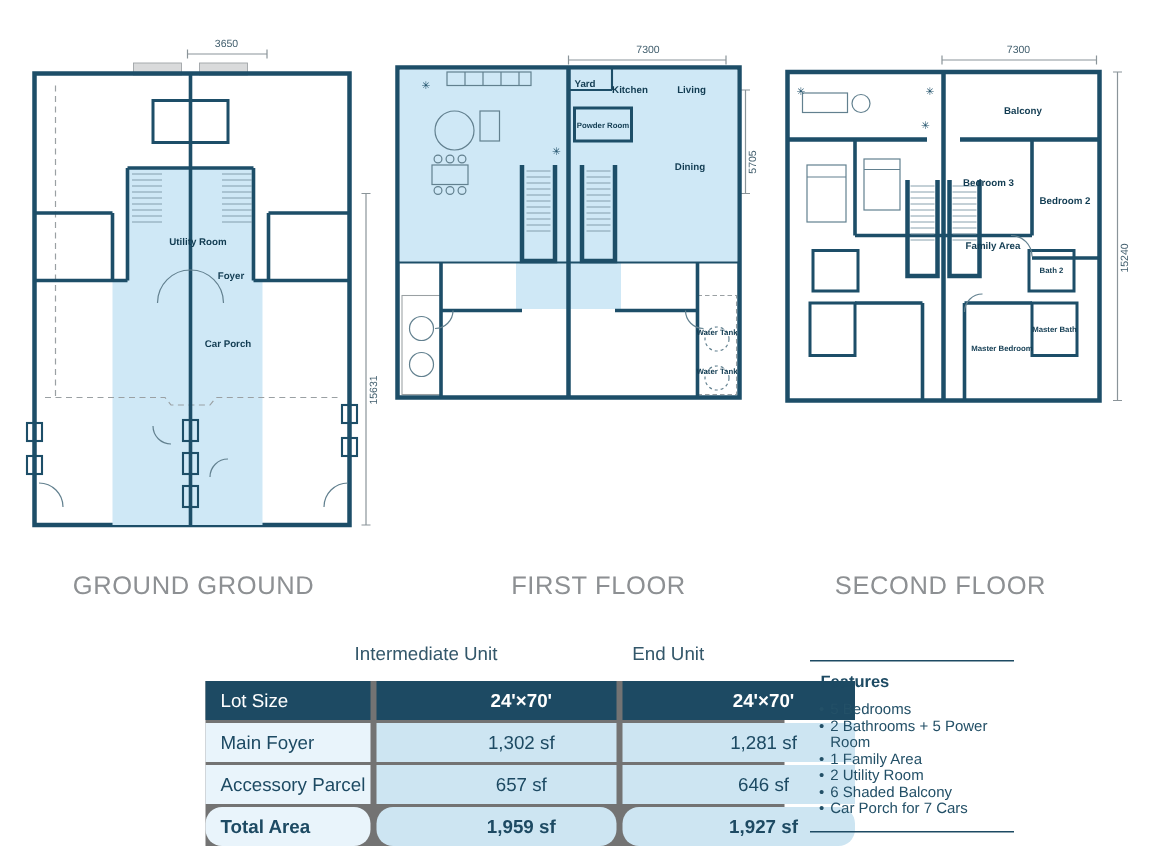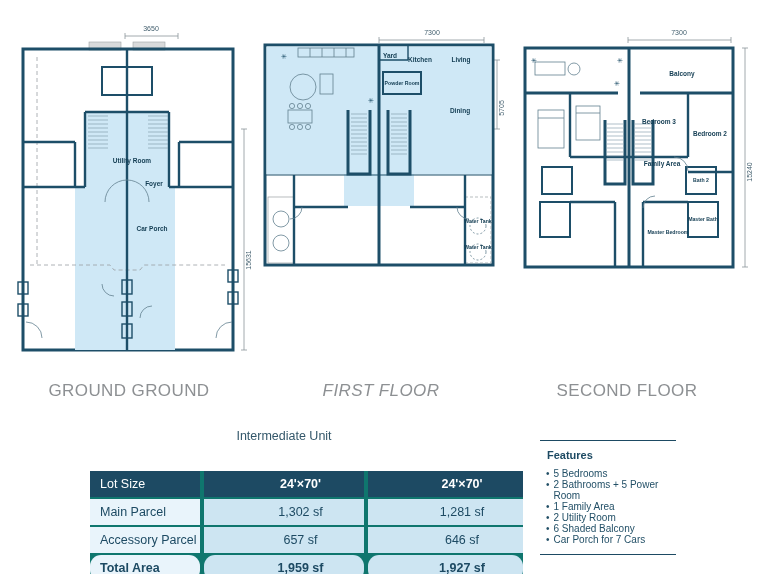--- a/index.html
+++ b/index.html
@@ -10,29 +10,29 @@
   }
   .plan{position:absolute;}
   #plan-ground{left:10px;top:12px;width:245px;height:362px;}
   #plan-first{left:258px;top:12px;width:250px;height:362px;}
   #plan-second{left:510px;top:12px;width:256px;height:362px;}
   .floor-title{
     position:absolute;top:381px;text-align:center;
     font-size:17px;color:#8d9093;letter-spacing:0.4px;
   }
   #title-ground{left:10px;width:238px;}
-  #title-first{left:256px;width:250px;font-style:italic;}
+  #title-first{left:274px;width:250px;}
   #title-second{left:512px;width:230px;}
 
   
   .spec-table{position:absolute;left:90px;top:429px;width:433px;}
   .header-row,.rows{display:grid;grid-template-columns:110px 160px 155px;column-gap:4px;}
-  .header-row{height:20px;margin-bottom:22px;}
+  .header-row{height:20px;margin-bottom:5px;}
   .header-row .h{text-align:center;color:#33576a;font-size:12.5px;}
-  .rows{row-gap:2px;background:#0f766e;}
+  .rows{row-gap:2px;background:#737373;margin-left:47px;}
   .cell{height:26px;display:flex;align-items:center;font-size:12.5px;color:#1d4a63;}
   .cell.label{padding-left:10px;background:#e9f4fb;}
   .cell.val{justify-content:center;background:#cde5f2;padding-left:33px;}
   .row-dark .cell{background:#1d4a63;color:#ffffff;}
   .row-dark .val{font-weight:bold;}
   .row-total .cell{font-weight:bold;border-radius:11px;}
 
   
   .features{
     position:absolute;left:540px;top:440px;width:136px;
@@ -262,29 +262,30 @@
 </div>
 
 <div class="floor-title" id="title-ground">GROUND GROUND</div>
 <div class="floor-title" id="title-first">FIRST FLOOR</div>
 <div class="floor-title" id="title-second">SECOND FLOOR</div>
 
 <div class="spec-table">
   <div class="header-row">
     <div></div>
     <div class="h">Intermediate Unit</div>
+    <div class="h">End Unit</div>
   </div>
   <div class="rows">
     <div class="row-dark" style="display:contents">
       <div class="cell label">Lot Size</div>
       <div class="cell val">24'×70'</div>
       <div class="cell val">24'×70'</div>
     </div>
     <div style="display:contents">
-      <div class="cell label">Main Parcel</div>
+      <div class="cell label">Main Foyer</div>
       <div class="cell val">1,302 sf</div>
       <div class="cell val">1,281 sf</div>
     </div>
     <div style="display:contents">
       <div class="cell label">Accessory Parcel</div>
       <div class="cell val">657 sf</div>
       <div class="cell val">646 sf</div>
     </div>
     <div class="row-total" style="display:contents">
       <div class="cell label">Total Area</div>

